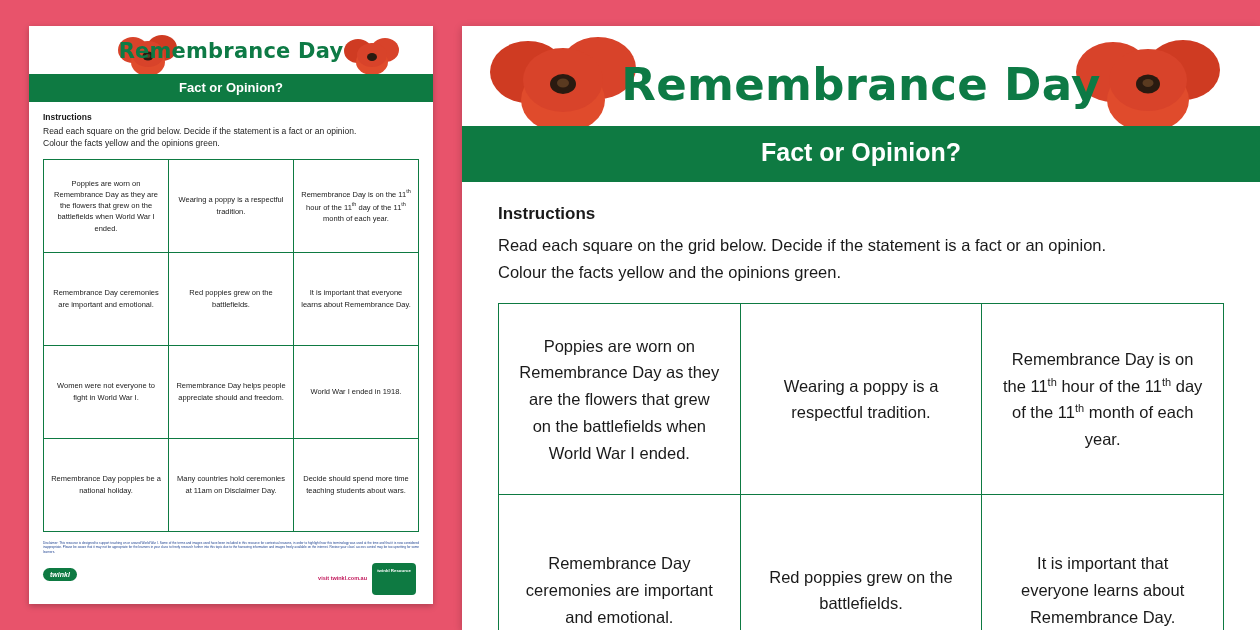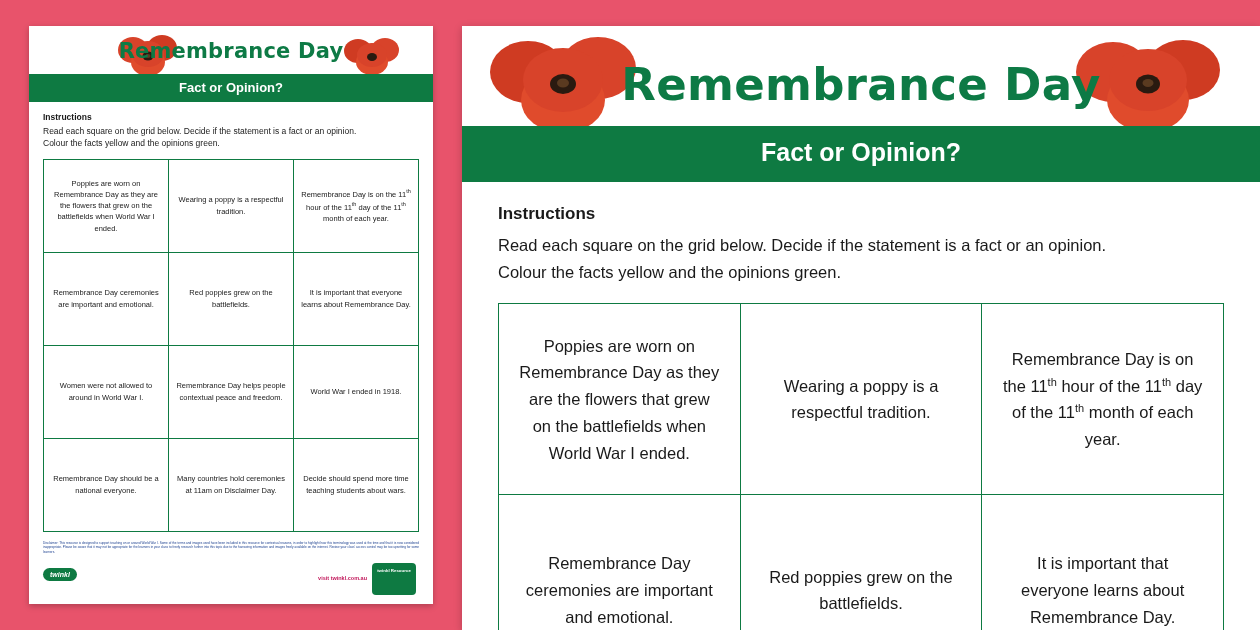--- a/index.html
+++ b/index.html
@@ -235,26 +235,26 @@
         <td>Poppies are worn on Remembrance Day as they are the flowers that grew on the battlefields when World War I ended.</td>
         <td>Wearing a poppy is a respectful tradition.</td>
         <td><span>Remembrance Day is on the 11</span><sup>th</sup><span> hour of the 11</span><sup>th</sup><span> day of the 11</span><sup>th</sup><span> month of each year.</span></td>
       </tr>
       <tr>
         <td>Remembrance Day ceremonies are important and emotional.</td>
         <td>Red poppies grew on the battlefields.</td>
         <td>It is important that everyone learns about Remembrance Day.</td>
       </tr>
       <tr>
-        <td>Women were not allowed to around in World War I.</td>
-        <td>Remembrance Day helps people contextual peace and freedom.</td>
+        <td>Women were not everyone to fight in World War I.</td>
+        <td>Remembrance Day helps people appreciate should and freedom.</td>
         <td>World War I ended in 1918.</td>
       </tr>
       <tr>
-        <td>Remembrance Day should be a national everyone.</td>
+        <td>Remembrance Day poppies be a national holiday.</td>
         <td>Many countries hold ceremonies at 11am on Disclaimer Day.</td>
         <td>Decide should spend more time teaching students about wars.</td>
       </tr>
     </tbody>
       </table>
 
     <p class="s-disclaimer">Disclaimer: This resource is designed to support teaching on or around World War I. Some of the terms and images used have been included in this resource for contextual reasons, in order to highlight how this terminology was used at the time and that it is now considered inappropriate. Please be aware that it may not be appropriate for the learners in your class to freely research further into this topic due to the harrowing information and images freely available on the internet. Review your class’ access control may be too upsetting for some learners.</p>
 
     <div class="s-footer">
       <div class="s-logo">twinkl</div>

